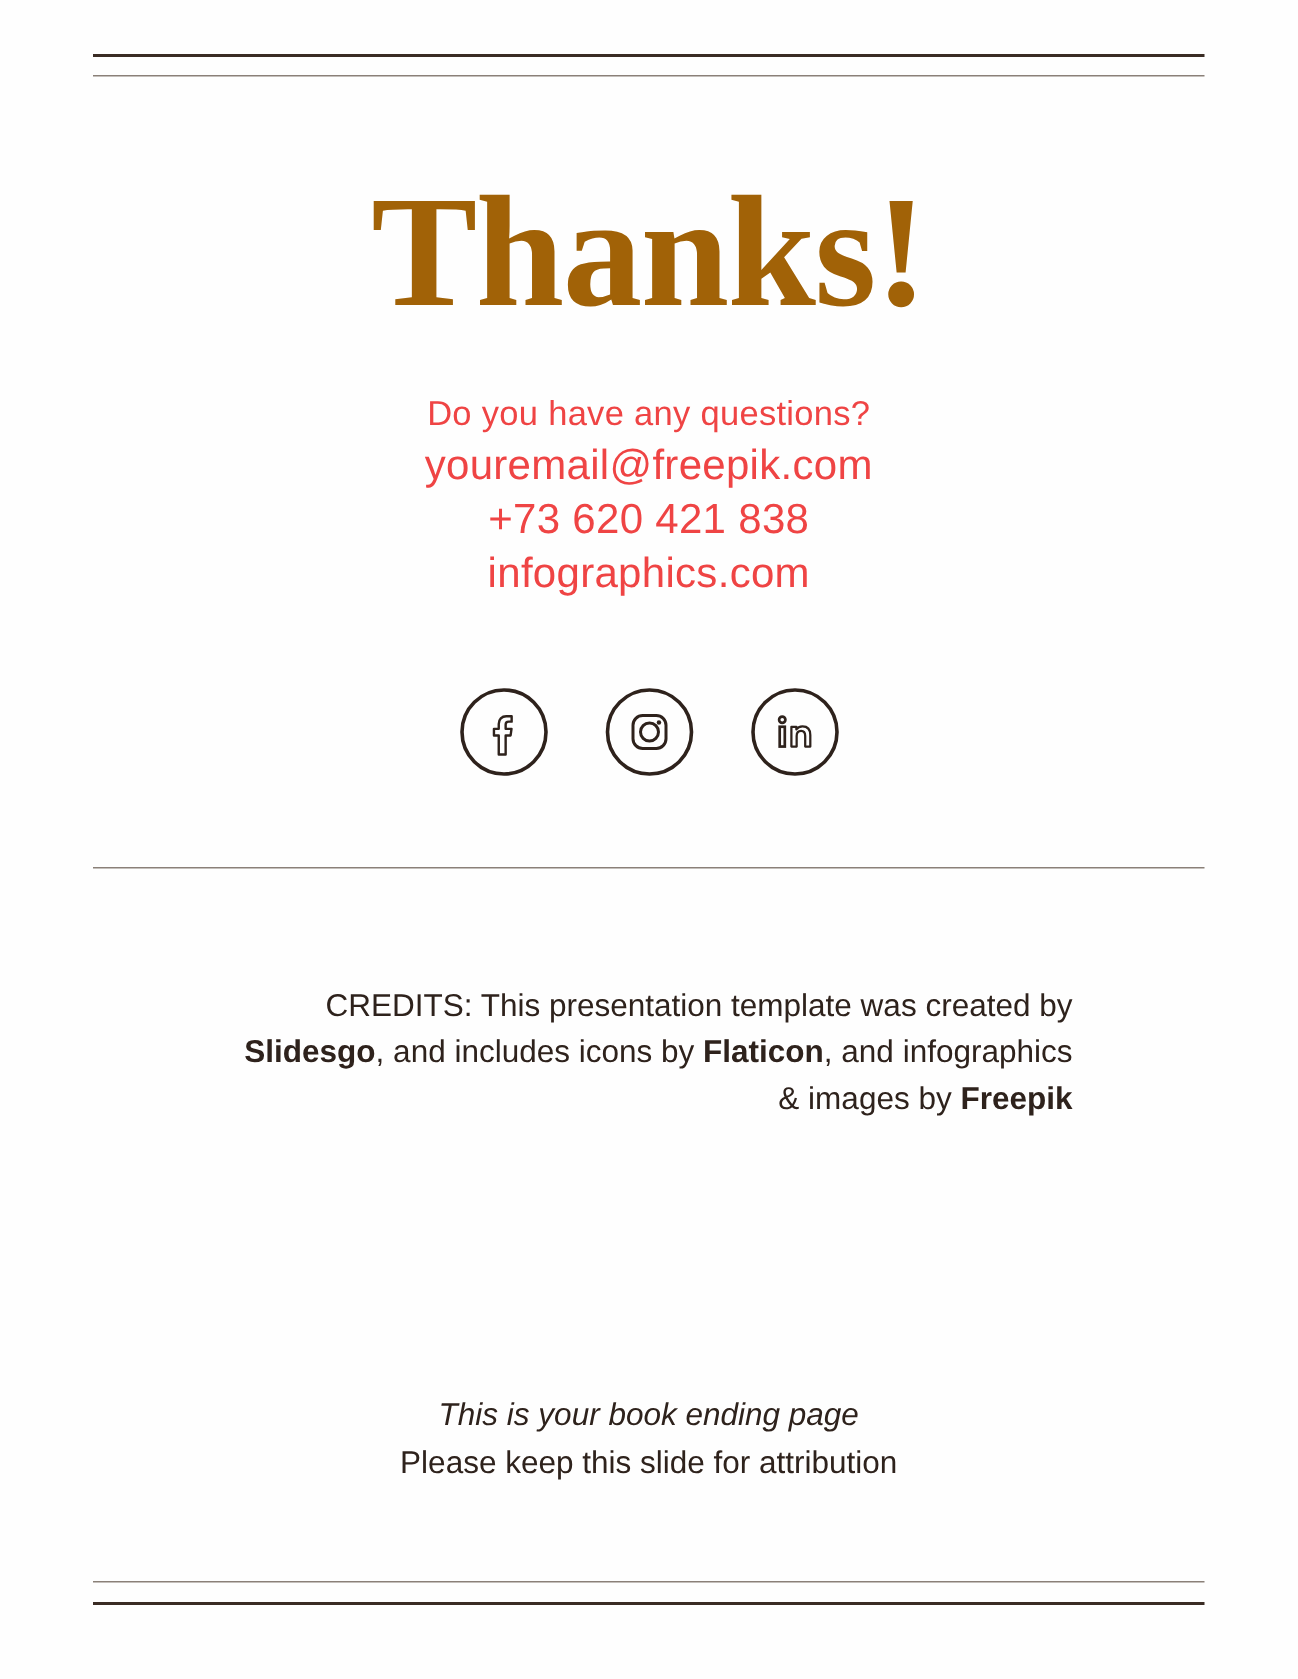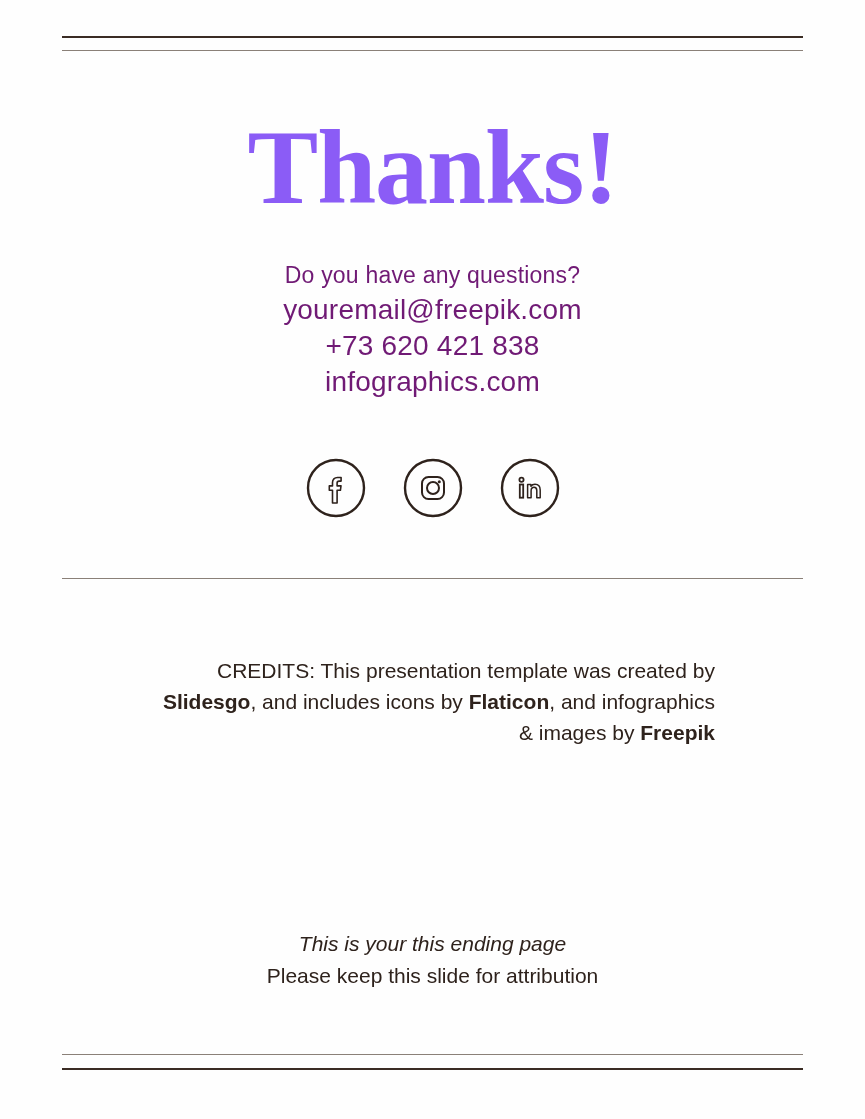--- a/index.html
+++ b/index.html
@@ -45,31 +45,31 @@
     position: absolute;
     left: 0;
     top: 112px;
     width: 865px;
     text-align: center;
     font-family: "Liberation Serif", "DejaVu Serif", serif;
     font-weight: bold;
     font-size: 106px;
     line-height: 1.05;
     letter-spacing: -1px;
-    color: #8b5cf6;
+    color: #a16207;
   }
 
   
   .contact {
     position: absolute;
     left: 0;
     top: 258px;
     width: 865px;
     text-align: center;
-    color: #701a75;
+    color: #ef4444;
   }
   .contact .q {
     font-size: 23px;
     line-height: 34px;
     letter-spacing: 0.2px;
   }
   .contact .line {
     font-size: 28px;
     line-height: 36px;
     letter-spacing: 0.2px;
@@ -172,20 +172,20 @@
 
   </div>
 
   <div class="rule thin rule-mid"></div>
 
   <div class="credits">
     <span>CREDITS: This presentation template was created by </span><b>Slidesgo</b><span>, and includes icons by </span><b>Flaticon</b><span>, and infographics &amp; images by </span><b>Freepik</b>
   </div>
 
   <div class="footer-note">
-    <div class="italic">This is your this ending page</div>
+    <div class="italic">This is your book ending page</div>
     <div class="plain">Please keep this slide for attribution</div>
   </div>
 
   <div class="rule thin rule-bot-1"></div>
   <div class="rule med rule-bot-2"></div>
 
 </div>
 
 </body></html>

